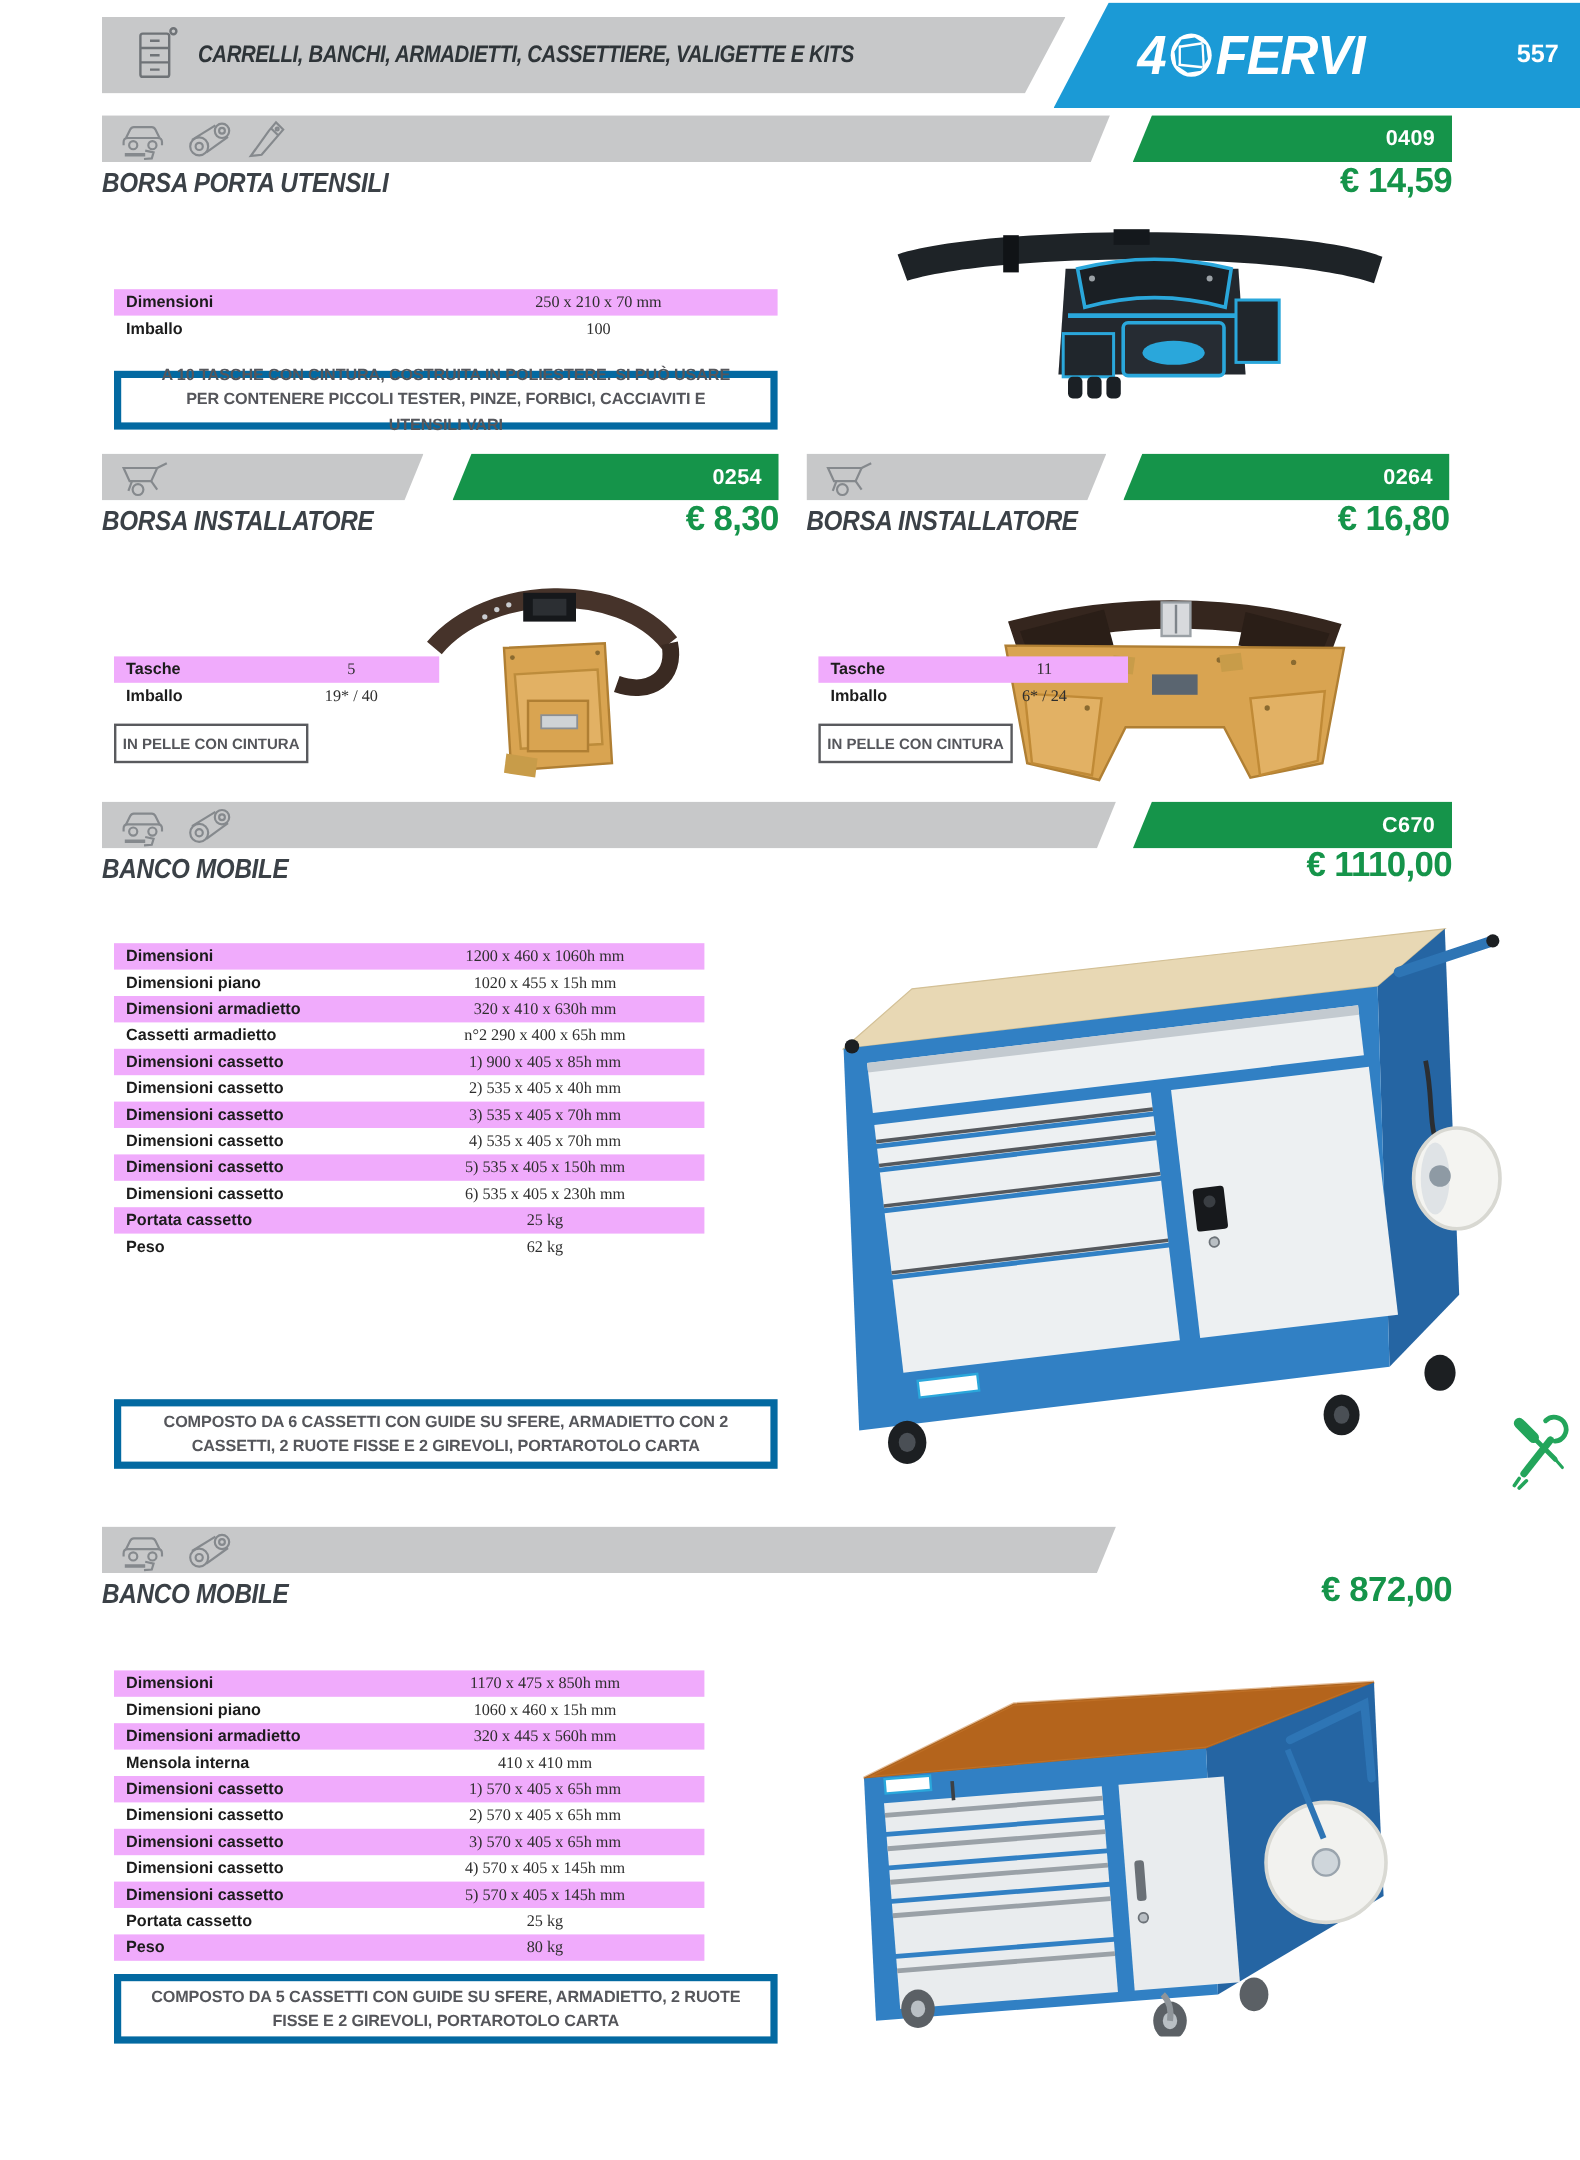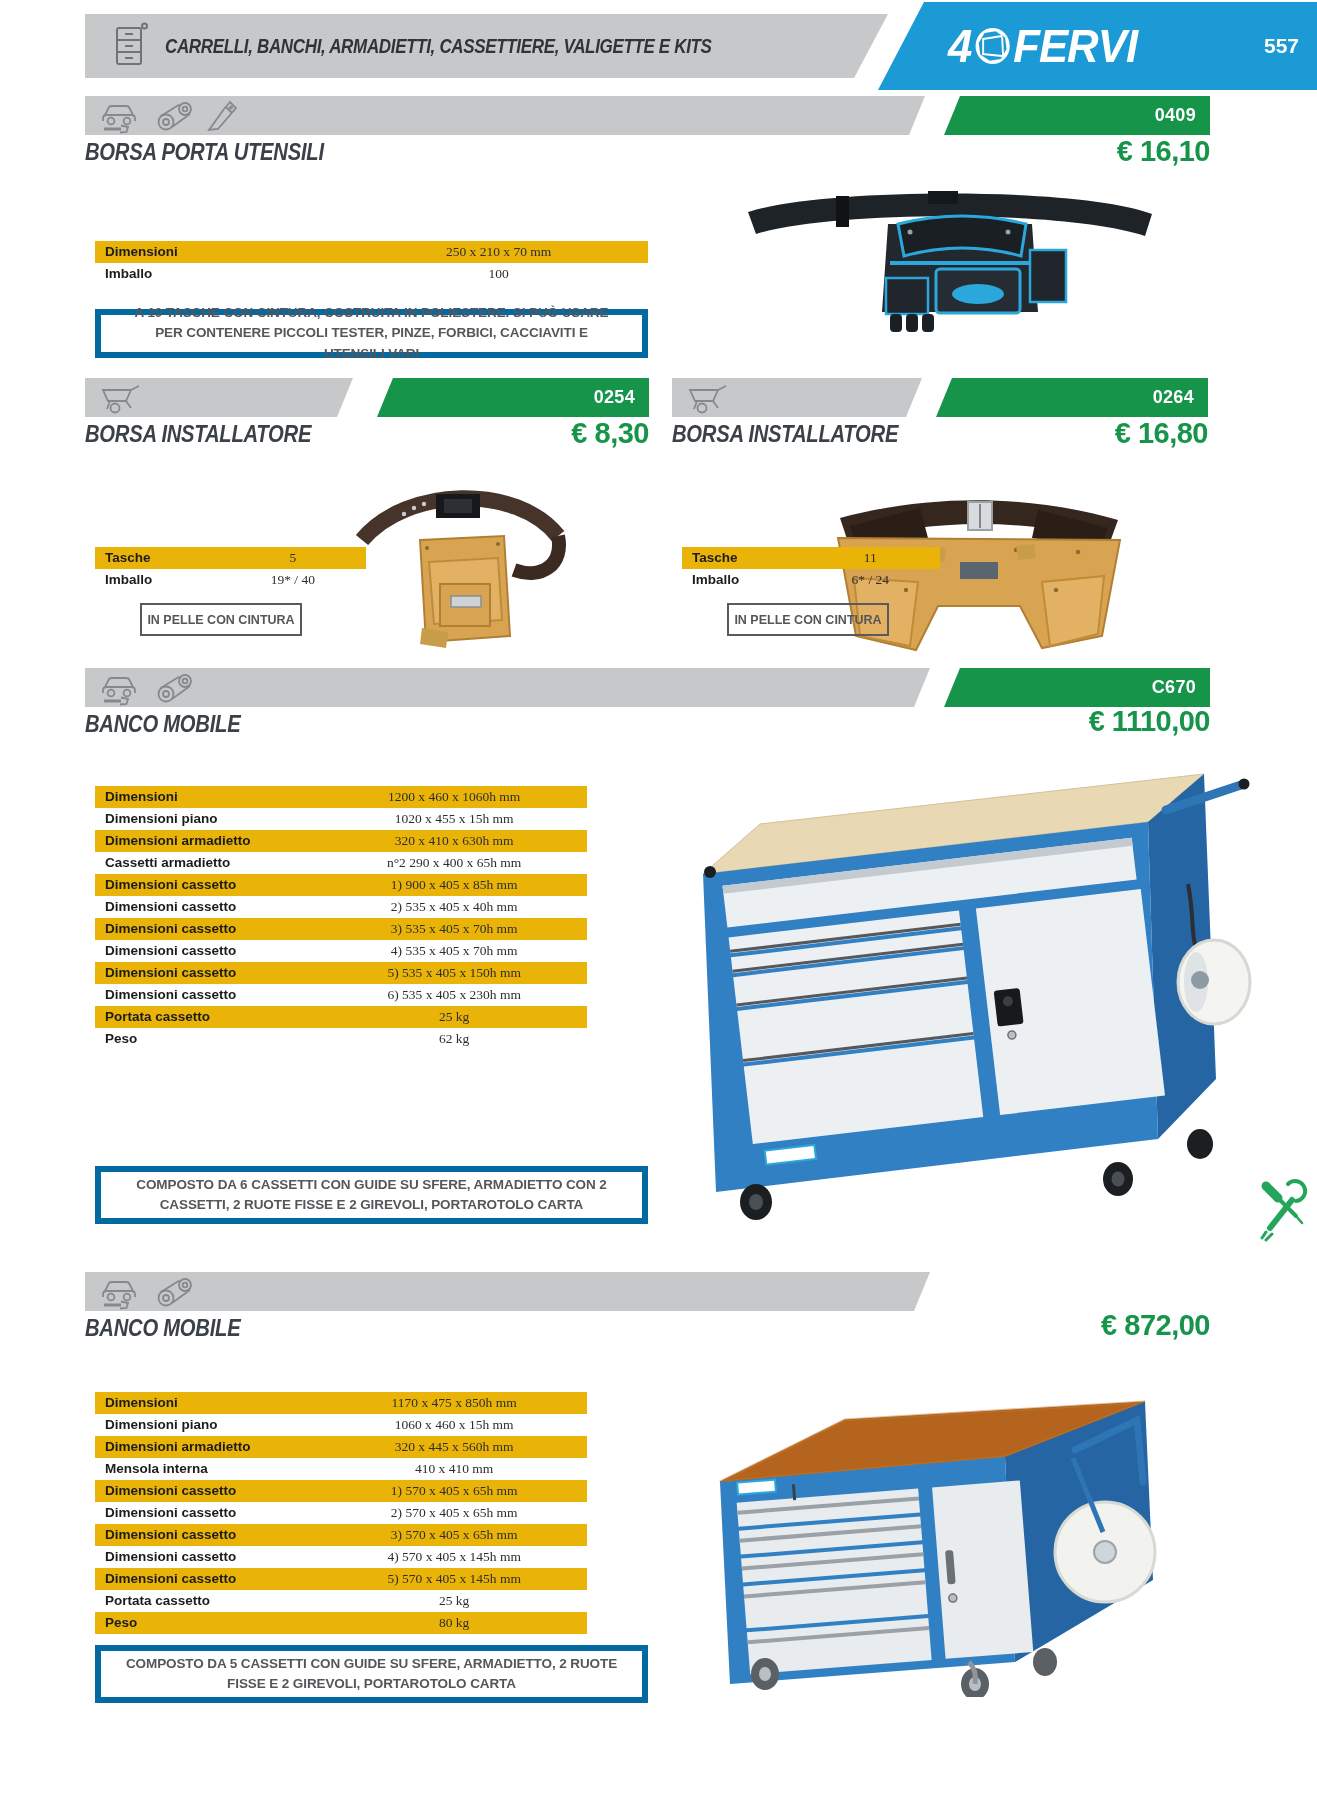--- a/index.html
+++ b/index.html
@@ -28,31 +28,31 @@
           justify-content:flex-end;padding-right:14px;box-sizing:border-box;color:#fff;
           font-weight:bold;font-size:18px;letter-spacing:.3px;
           clip-path:polygon(16px 0,100% 0,100% 100%,0 100%);}
   .ptitle{position:absolute;font-size:23px;font-weight:bold;font-style:italic;color:#3b4147;
           letter-spacing:-.3px;white-space:nowrap;transform:scaleX(.88);transform-origin:left top;}
   .price{position:absolute;font-size:29px;font-weight:bold;color:#15944a;white-space:nowrap;
          letter-spacing:-.5px;}
   
   .spec{position:absolute;font-size:13.5px;}
   .srow{display:flex;height:22px;line-height:22px;}
-  .srow.odd{background:#eab308;}
+  .srow.odd{background:#f0abfc;}
   .sl{width:46%;font-weight:bold;color:#1c1c1c;padding-left:10px;box-sizing:border-box;
       white-space:nowrap;}
   .sv{flex:1;text-align:center;color:#2e2e2e;white-space:nowrap;font-family:Liberation Serif, serif;}
   
   .dbox{position:absolute;border:6px solid #0369a1;box-sizing:border-box;display:flex;
         align-items:center;justify-content:center;text-align:center;font-weight:bold;
         color:#55565b;font-size:13.5px;line-height:1.5;padding:6px 22px;letter-spacing:-.1px;}
   .sbox{position:absolute;border:2px solid #595a5e;box-sizing:border-box;display:flex;
         align-items:center;justify-content:center;font-weight:bold;color:#55565b;
-        font-size:12.5px;white-space:nowrap;margin-left:45px;}
+        font-size:12.5px;white-space:nowrap;}
   .photo{position:absolute;}
 </style>
 </head>
 <body>
 
 <div class="page">
 
   <div class="hdr-gray" style="left:85px;top:14px;width:803px;height:64px">
     <svg width="36" height="50" viewBox="0 0 36 50">
       <g fill="none" stroke="#6f7377" stroke-width="2">
@@ -110,21 +110,21 @@
         <polygon points="4,32 19,11 25,4 31,10 13,31"></polygon>
         <line x1="21" y1="9" x2="27" y2="15"></line>
         <circle cx="26" cy="9.5" r="1.2"></circle>
       </g>
     </svg>
   </div>
   <div class="banner" style="left:944px;top:96px;width:266px">
     <span>0409</span>
   </div>
   <div class="ptitle" style="left:85px;top:139px">BORSA PORTA UTENSILI</div>
-  <div class="price" style="right:107px;top:135px">€ 16,10</div>
+  <div class="price" style="right:107px;top:135px">€ 14,59</div>
 
   <svg class="photo" style="left:740px;top:170px" width="420" height="165" viewBox="0 0 420 165">
     <path d="M8 42 C80 18 340 16 412 44 L405 66 C330 40 95 40 16 64 Z" fill="#1e2327"></path>
     <rect x="96" y="26" width="13" height="31" fill="#101316"></rect>
     <rect x="188" y="21" width="30" height="13" fill="#14181c"></rect>
     <path d="M148 54 L292 54 L298 142 L142 142 Z" fill="#23282e"></path>
     <path d="M158 54 Q222 38 286 54 L281 86 Q222 70 164 86 Z" fill="#1a1f24" stroke="#2aa7db" stroke-width="3"></path>
     <line x1="150" y1="93" x2="290" y2="93" stroke="#2aa7db" stroke-width="4"></line>
     <rect x="196" y="99" width="84" height="44" rx="4" fill="#262c33" stroke="#2aa7db" stroke-width="3"></rect>
     <rect x="146" y="108" width="42" height="36" fill="#20262c" stroke="#2aa7db" stroke-width="2.5"></rect>

